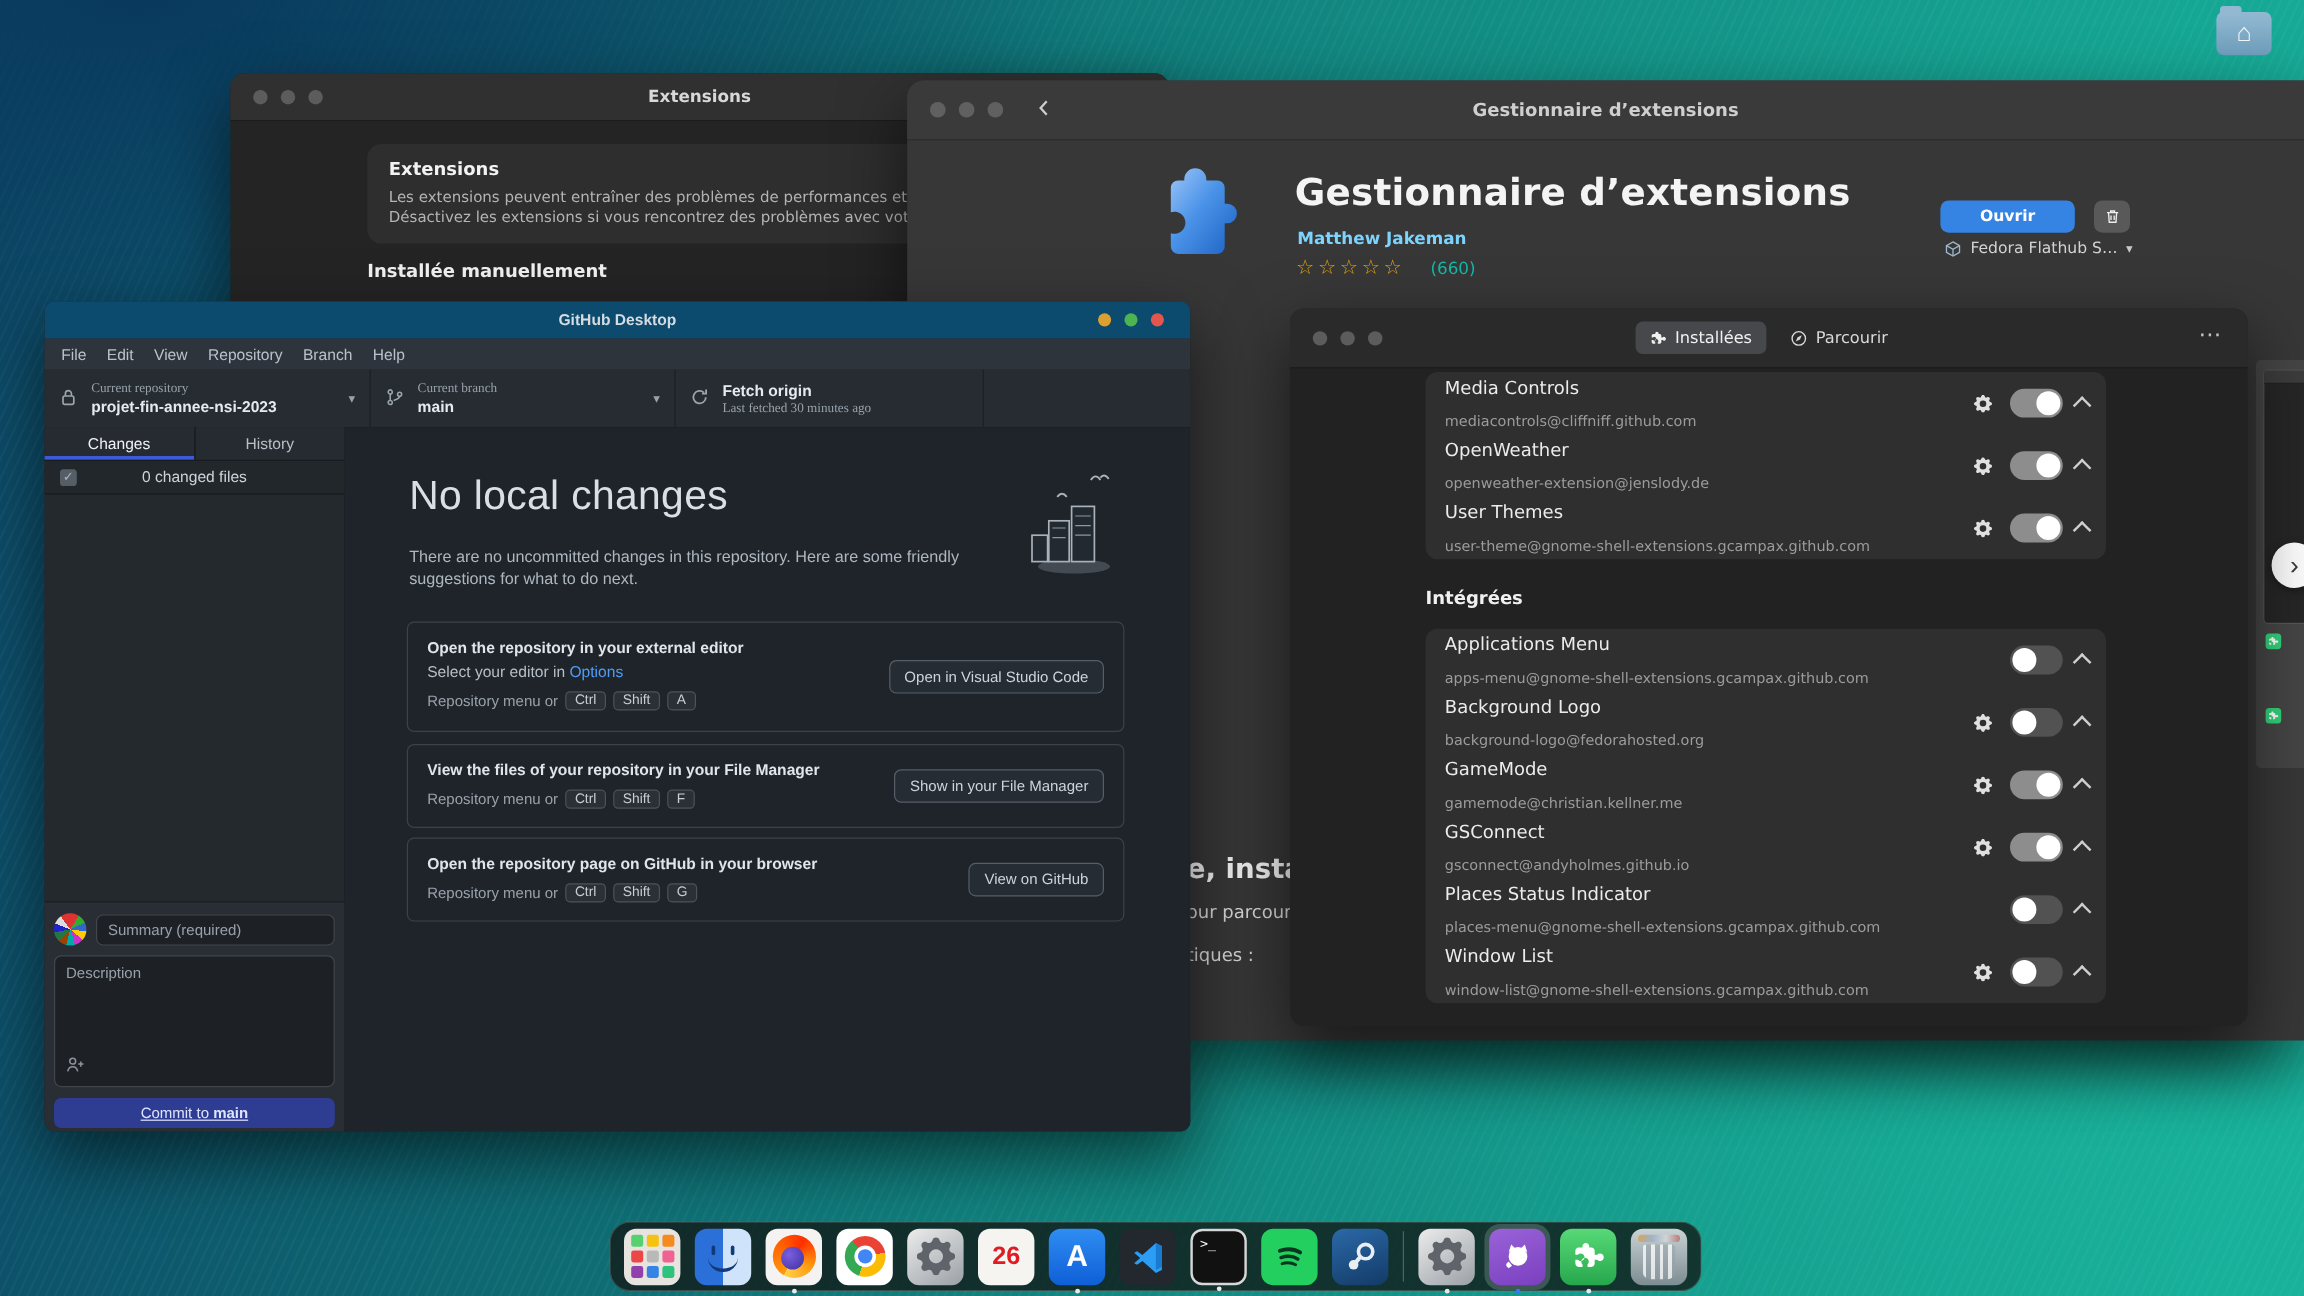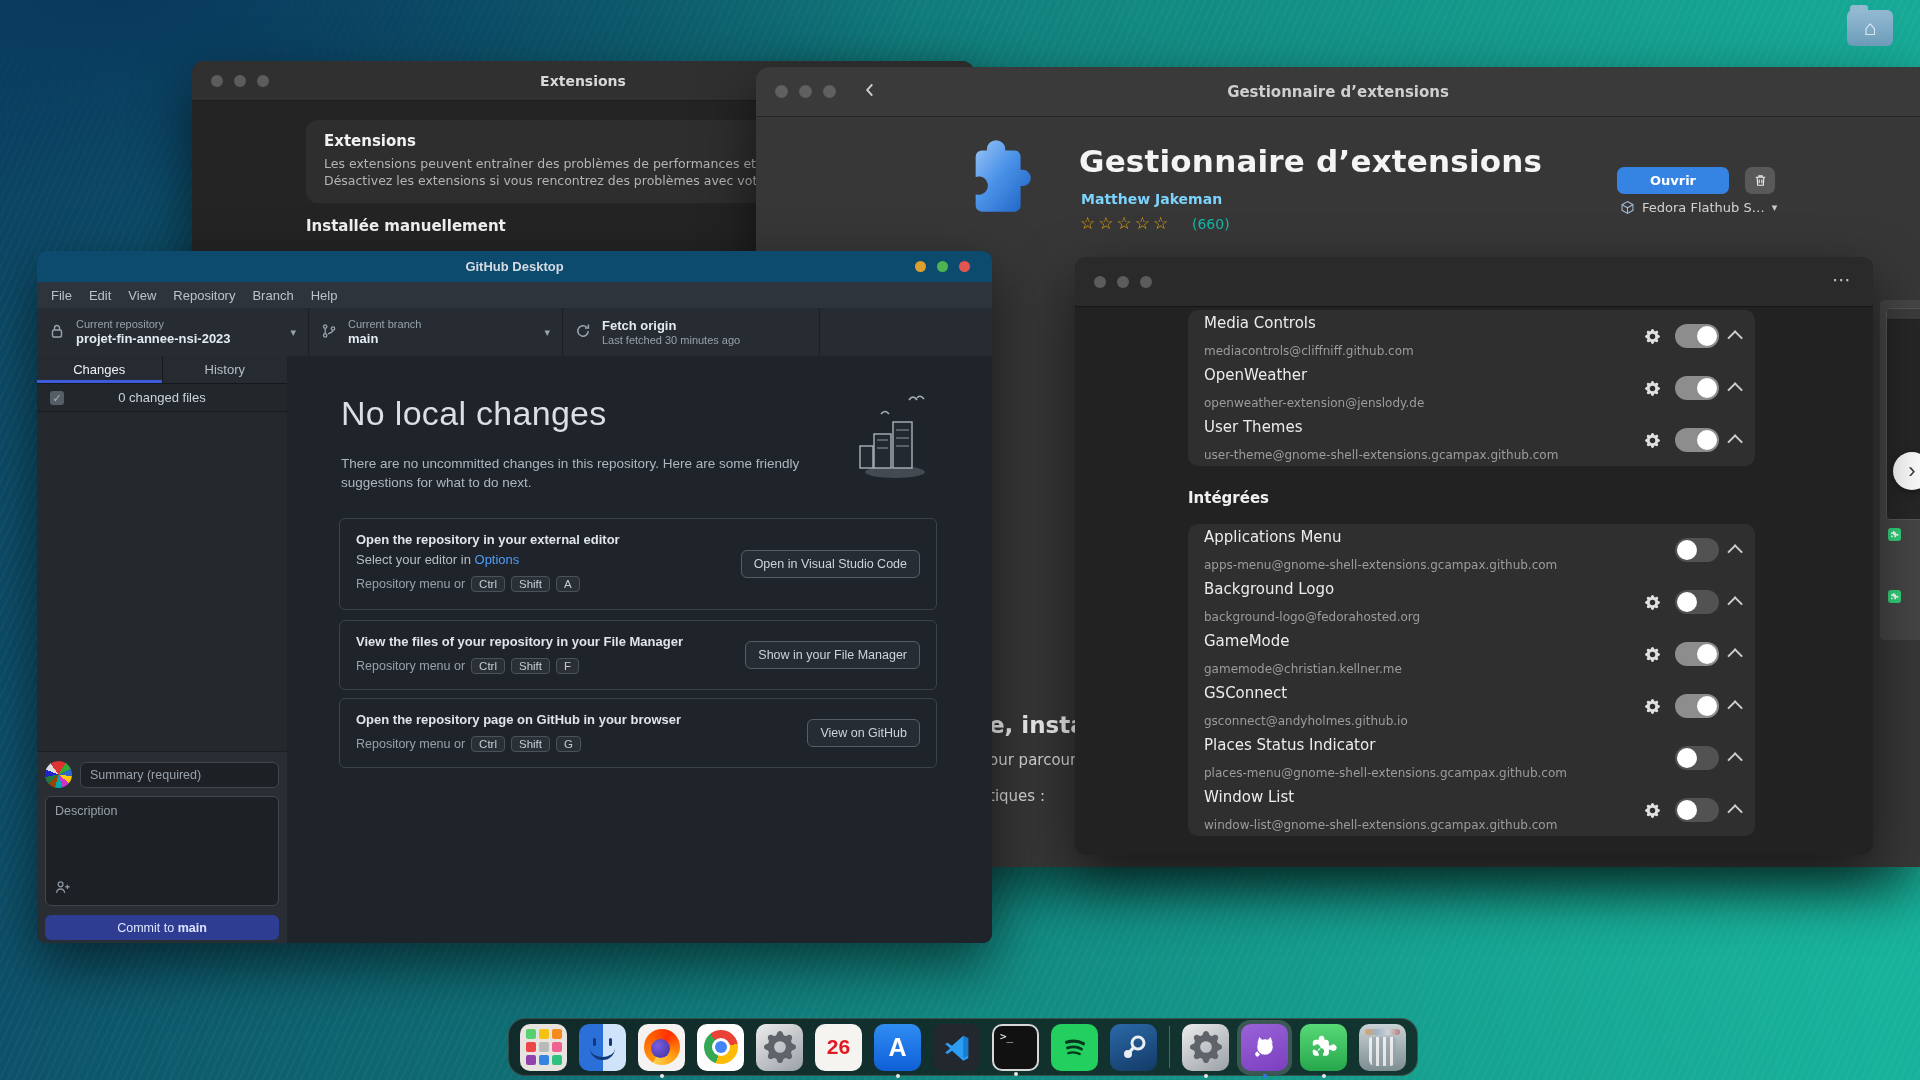--- a/index.html
+++ b/index.html
@@ -88,21 +88,21 @@
   #gh-titlebar{height:31px;background:#0c4a6e;position:relative;display:flex;align-items:center;}
   #gh-titlebar .t{position:absolute;left:0;right:0;text-align:center;font-size:13px;font-weight:bold;color:#d5dbe1;}
   .lights{position:absolute;right:22px;display:flex;gap:11px;}
   .light{width:11px;height:11px;border-radius:50%;}
   .l-y{background:#dba02f;} .l-g{background:#4cb552;} .l-r{background:#e2564f;}
   #gh-menubar{height:26px;background:#2e343b;display:flex;align-items:center;gap:17px;padding-left:14px;
     font-size:13px;color:#b9c2cc;}
   #gh-toolbar{height:48px;background:#272c32;border-bottom:1px solid #16191d;display:flex;}
   .tseg{display:flex;align-items:center;border-right:1px solid #1b2025;padding:0 12px;position:relative;}
   .tseg .ic{color:#9aa5af;margin-right:11px;}
-  .tseg .lab{font-size:11px;color:#97a1ab;line-height:13px;}
+  .tseg .lab{font-size:11px;color:#97a1ab;line-height:13px;font-family:Liberation Serif, serif;}
   .tseg .val{font-size:13px;color:#e3eaf1;font-weight:bold;line-height:16px;}
   .tseg .caret{position:absolute;right:12px;color:#98a2ac;}
   #seg-repo{width:247px;} #seg-branch{width:229px;} #seg-fetch{width:232px;}
   #gh-sidebar{position:absolute;left:0;top:105px;bottom:0;width:250px;background:#24292e;border-right:1px solid #15181c;}
   .ghtabs{display:flex;height:27px;border-bottom:1px solid #15181c;}
   .ghtab{flex:1;display:flex;align-items:center;justify-content:center;font-size:13px;color:#b7bfc7;position:relative;background:#262b31;}
   .ghtab.active{color:#eef2f6;}
   .ghtab.active::after{content:"";position:absolute;left:0;right:0;bottom:0;height:3px;background:#3b5bdb;}
   .ghtab + .ghtab{border-left:1px solid #15181c;}
   .chgrow{height:27px;background:#22272c;border-bottom:1px solid #181c20;display:flex;align-items:center;position:relative;}
@@ -114,21 +114,21 @@
   .avatar{width:27px;height:27px;border-radius:50%;flex:0 0 27px;
     background:repeating-conic-gradient(#d33 0 9%,#3a3 9% 18%,#36c 18% 27%,#fc0 27% 36%,#c3c 36% 45%,#0aa 45% 54%,#940 54% 63%,#274 63% 72%,#22c 72% 81%,#ddd 81% 90%,#d33 90% 100%);}
   .ghinput{flex:1;height:24px;background:#1d2126;border:1px solid #40464d;border-radius:6px;color:#dfe6ec;
     font-size:12.5px;padding:0 9px;font-family:Liberation Sans, sans-serif;}
   .ghinput::placeholder,.ghta::placeholder{color:#98a1aa;}
   .descbox{position:relative;margin-top:8px;height:108px;border:1px solid #40464d;border-radius:6px;background:#1d2126;}
   .ghta{position:absolute;inset:0;background:transparent;border:none;resize:none;color:#dfe6ec;font-size:12.5px;
     padding:7px 9px;font-family:inherit;box-sizing:border-box;outline:none;}
   .coauthor{position:absolute;left:8px;bottom:6px;color:#8b949e;}
   .commitbtn{margin-top:9px;width:100%;height:25px;border:none;border-radius:6px;background:#2e3d92;color:#dfe4ff;
-    font-size:12.5px;font-family:inherit;}
+    font-size:12.5px;font-family:inherit;text-decoration:underline;}
   #gh-main{position:absolute;left:250px;top:105px;right:0;bottom:0;background:#1f242a;}
   .nlc-h{position:absolute;left:54px;top:38px;font-size:34px;font-weight:300;color:#dadfe4;letter-spacing:.3px;}
   .nlc-p{position:absolute;left:54px;top:98px;width:505px;font-size:13.5px;line-height:19px;color:#aeb7c0;}
   .illus{position:absolute;left:560px;top:36px;}
   .sugcard{position:absolute;left:52px;width:598px;border:1px solid #3a424b;border-radius:6px;box-sizing:border-box;padding:13px 16px;}
   #sug1{top:162px;height:92px;} #sug2{top:264px;height:70px;} #sug3{top:342px;height:70px;}
   .sug-t{font-size:13px;font-weight:bold;color:#dfe5ea;}
   .sug-sub{margin-top:5px;font-size:13px;color:#b6bec7;}
   .sug-sub a{color:#4f9cf8;text-decoration:none;}
   .shrow{margin-top:9px;display:flex;align-items:center;gap:6px;font-size:12.5px;color:#98a1ab;}
@@ -312,20 +312,34 @@
     <button class="carouselbtn">›</button>
   </div>
 
   <div class="win" id="emwin">
     <div class="tbar">
       <div class="gdots">
         <span class="gdot"></span>
         <span class="gdot"></span>
         <span class="gdot"></span>
       </div>
+      <div class="tabs">
+        <div class="emtab active">
+          <svg viewBox="0 0 16 16">
+              <use href="#ic-puzzle"></use>
+            </svg>
+          <span>Installées</span>
+        </div>
+        <div class="emtab">
+          <svg viewBox="0 0 16 16">
+              <use href="#ic-compass"></use>
+            </svg>
+          <span>Parcourir</span>
+        </div>
+      </div>
       <span class="emmenu">⋯</span>
     </div>
 
     <div class="emcard" id="emcard1">
       <div class="emrow">
         <div class="emnames">
           <div class="emname">Media Controls</div>
           <div class="emuuid">mediacontrols@cliffniff.github.com</div>
         </div>
         <button class="emgear">

